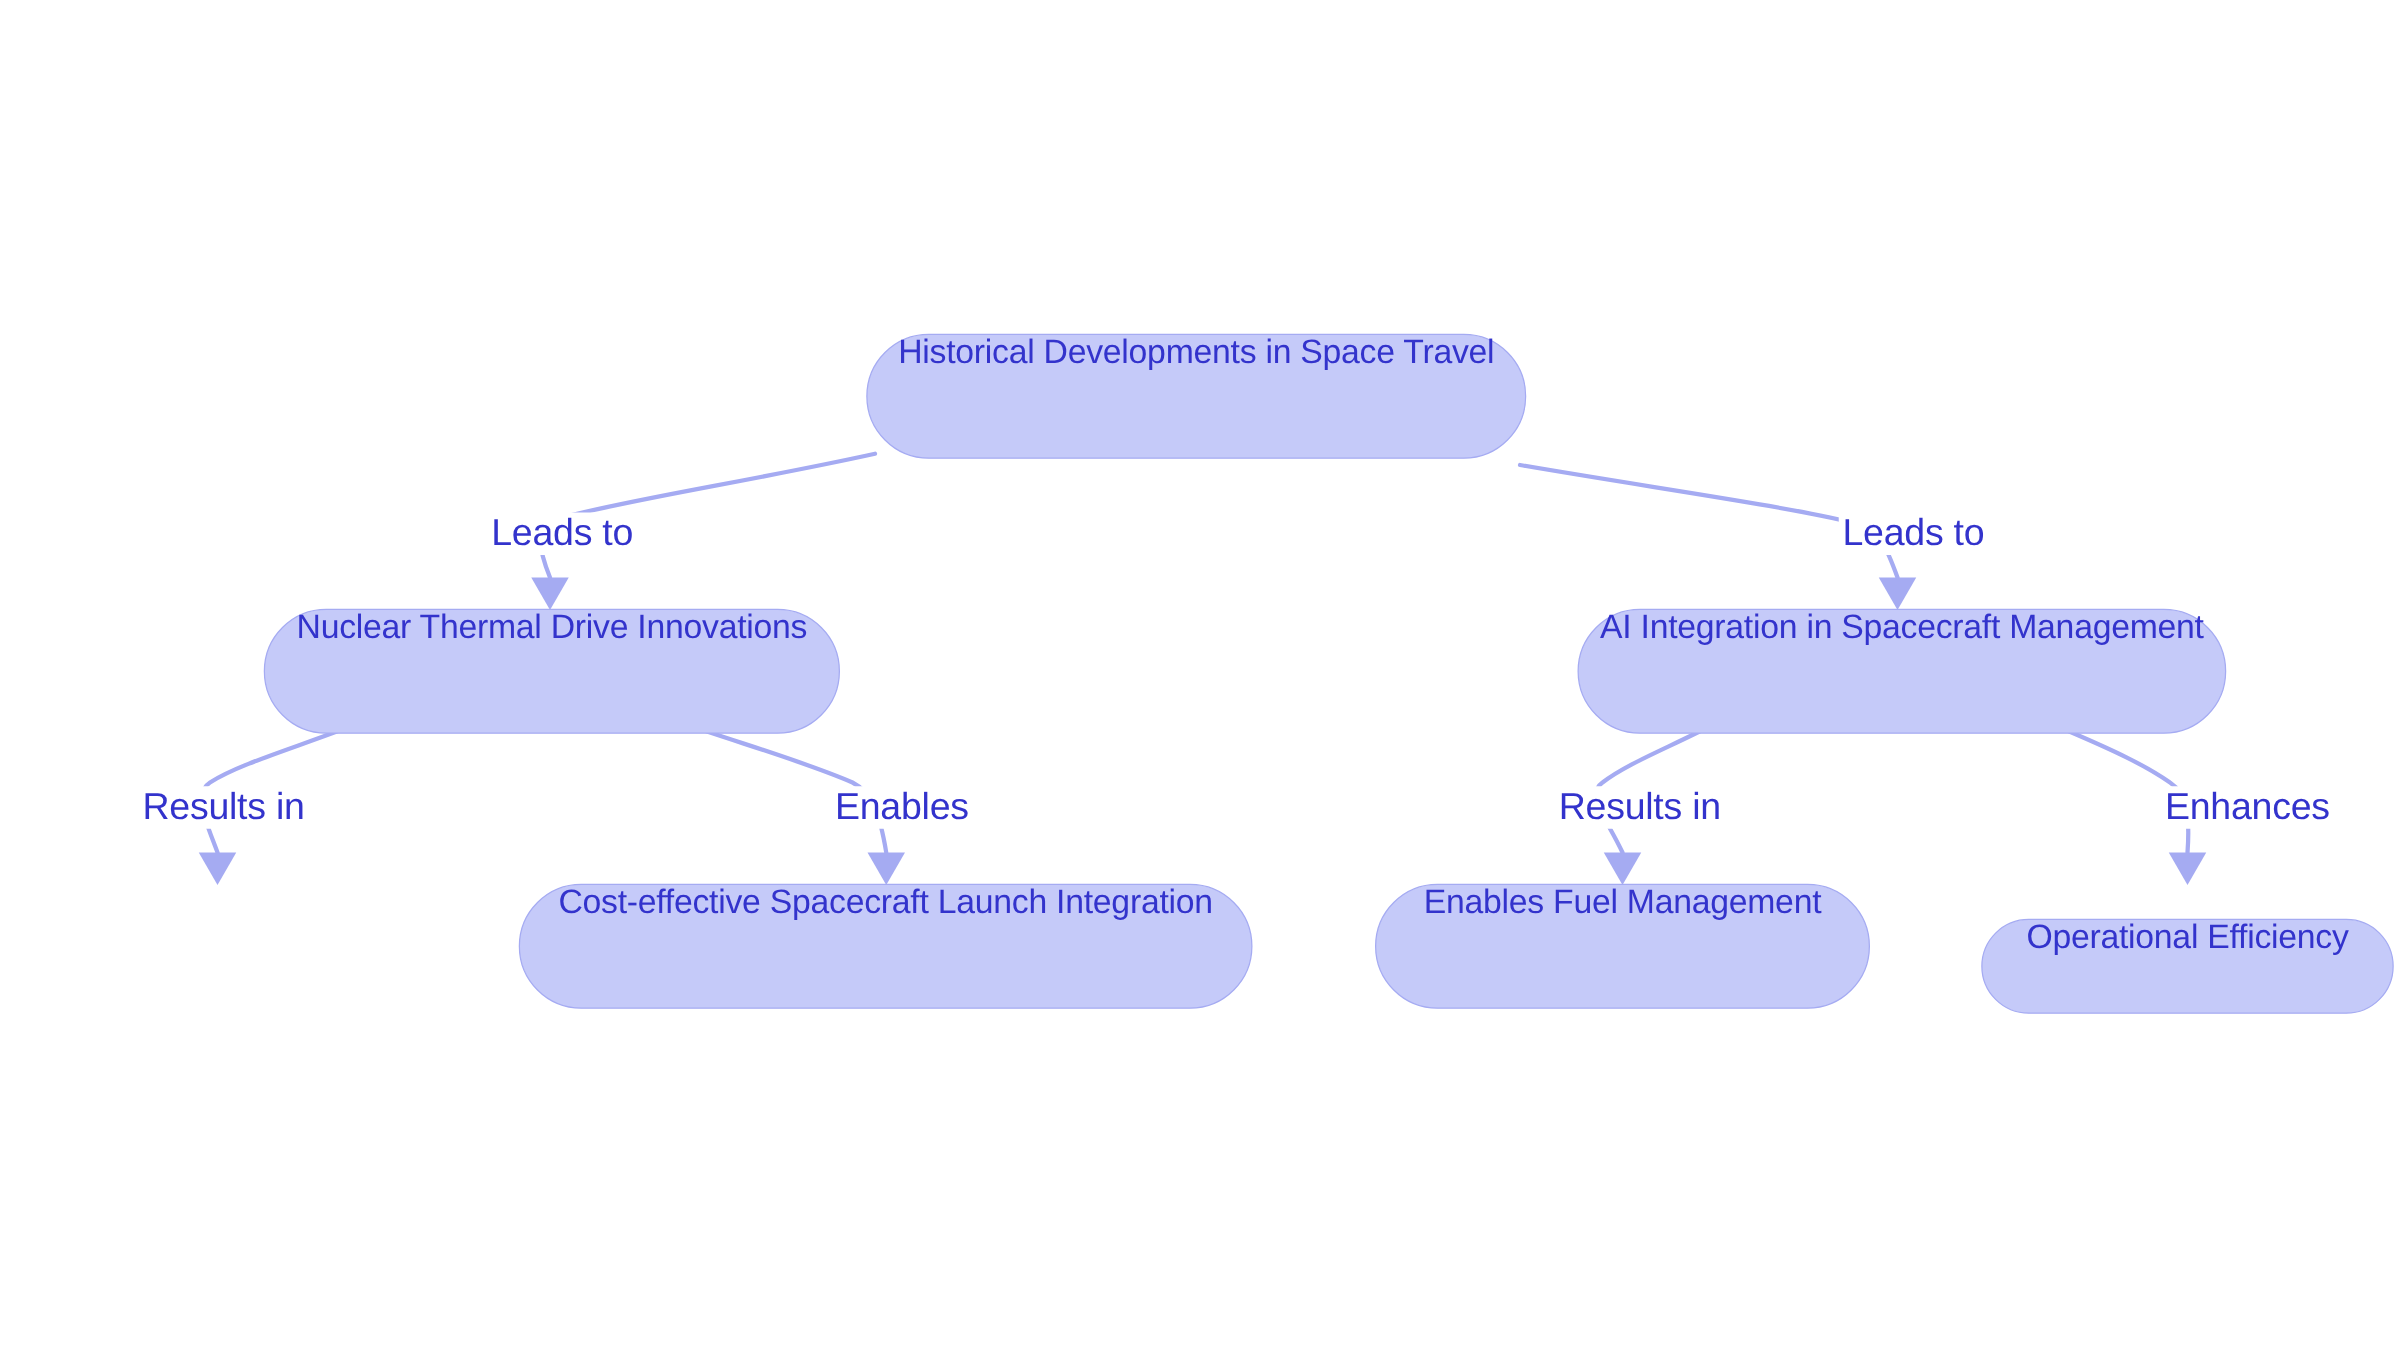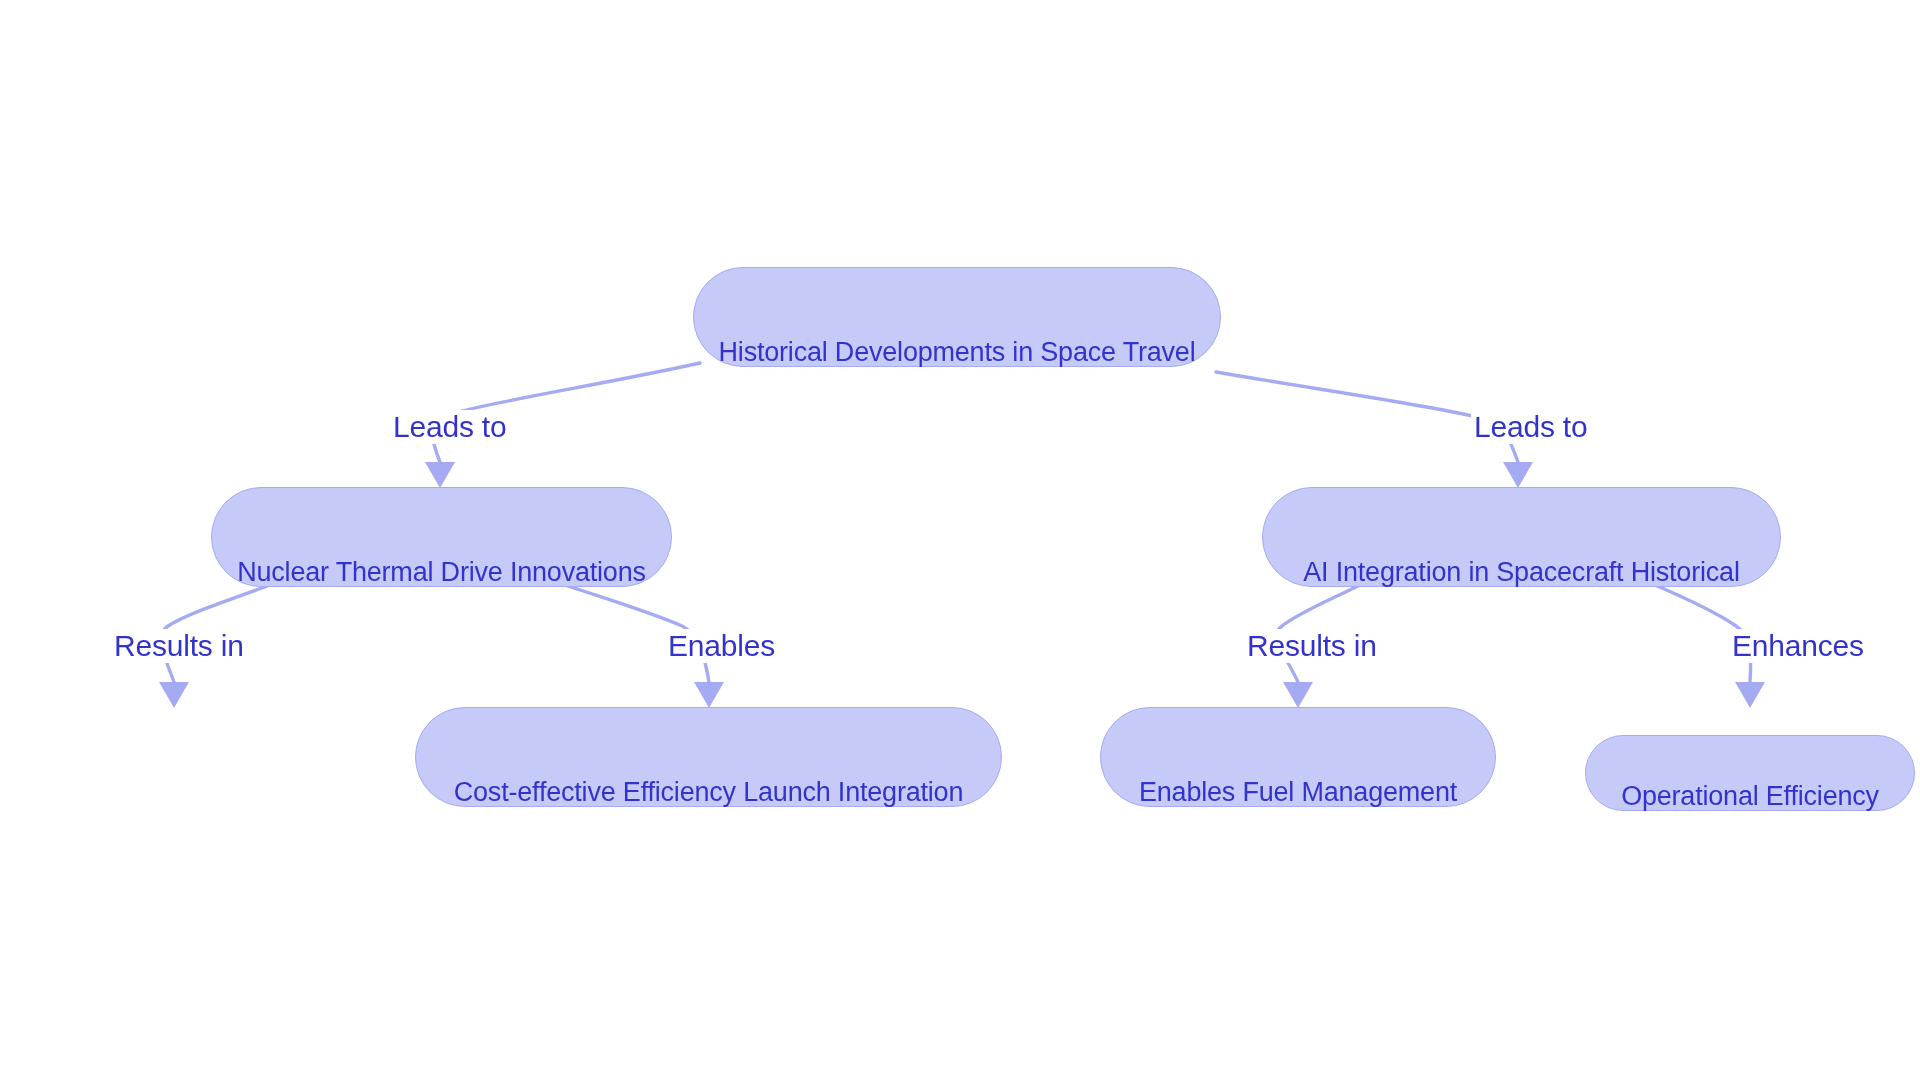--- a/index.html
+++ b/index.html
@@ -21,21 +21,21 @@
     left: 0;
     top: 0;
     width: 1920px;
     height: 1083px;
     pointer-events: none;
   }
   .node {
     position: absolute;
     box-sizing: border-box;
     display: flex;
-    align-items: flex-end;
+    align-items: flex-start;
     justify-content: center;
     background: #c5caf9;
     border: 1.6px solid #a5abf2;
     border-radius: 52px;
     color: #3333cc;
     font-size: 27px;
     font-family: "Liberation Sans", sans-serif;
     font-weight: 400;
     letter-spacing: -0.2px;
     white-space: nowrap;
@@ -94,24 +94,24 @@
     <div class="edge-label" style="left: 665px; top: 629px;">Enables</div>
     <div class="edge-label" style="left: 1244px; top: 629px;">Results in</div>
     <div class="edge-label" style="left: 1689px; top: 629px; margin-left: 40px;">Enhances</div>
     <div class="node" style="left: 693px; top: 267px; width: 528px; height: 100px; border-radius: 50px;">
       <span class="node-label">Historical Developments in Space Travel</span>
     </div>
     <div class="node" style="left: 211px; top: 487px; width: 461px; height: 100px; border-radius: 50px;">
       <span class="node-label">Nuclear Thermal Drive Innovations</span>
     </div>
     <div class="node" style="left: 1262px; top: 487px; width: 519px; height: 100px; border-radius: 50px;">
-      <span class="node-label">AI Integration in Spacecraft Historical</span>
+      <span class="node-label">AI Integration in Spacecraft Management</span>
     </div>
     <div class="node" style="left: 415px; top: 707px; width: 587px; height: 100px; border-radius: 50px;">
-      <span class="node-label">Cost-effective Efficiency Launch Integration</span>
+      <span class="node-label">Cost-effective Spacecraft Launch Integration</span>
     </div>
     <div class="node" style="left: 1100px; top: 707px; width: 396px; height: 100px; border-radius: 50px;">
       <span class="node-label">Enables Fuel Management</span>
     </div>
     <div class="node" style="left: 1585px; top: 707px; width: 330px; height: 76px; border-radius: 50px; margin-top: 28px;">
       <span class="node-label">Operational Efficiency</span>
     </div>
   </div>
 
 </body></html>

